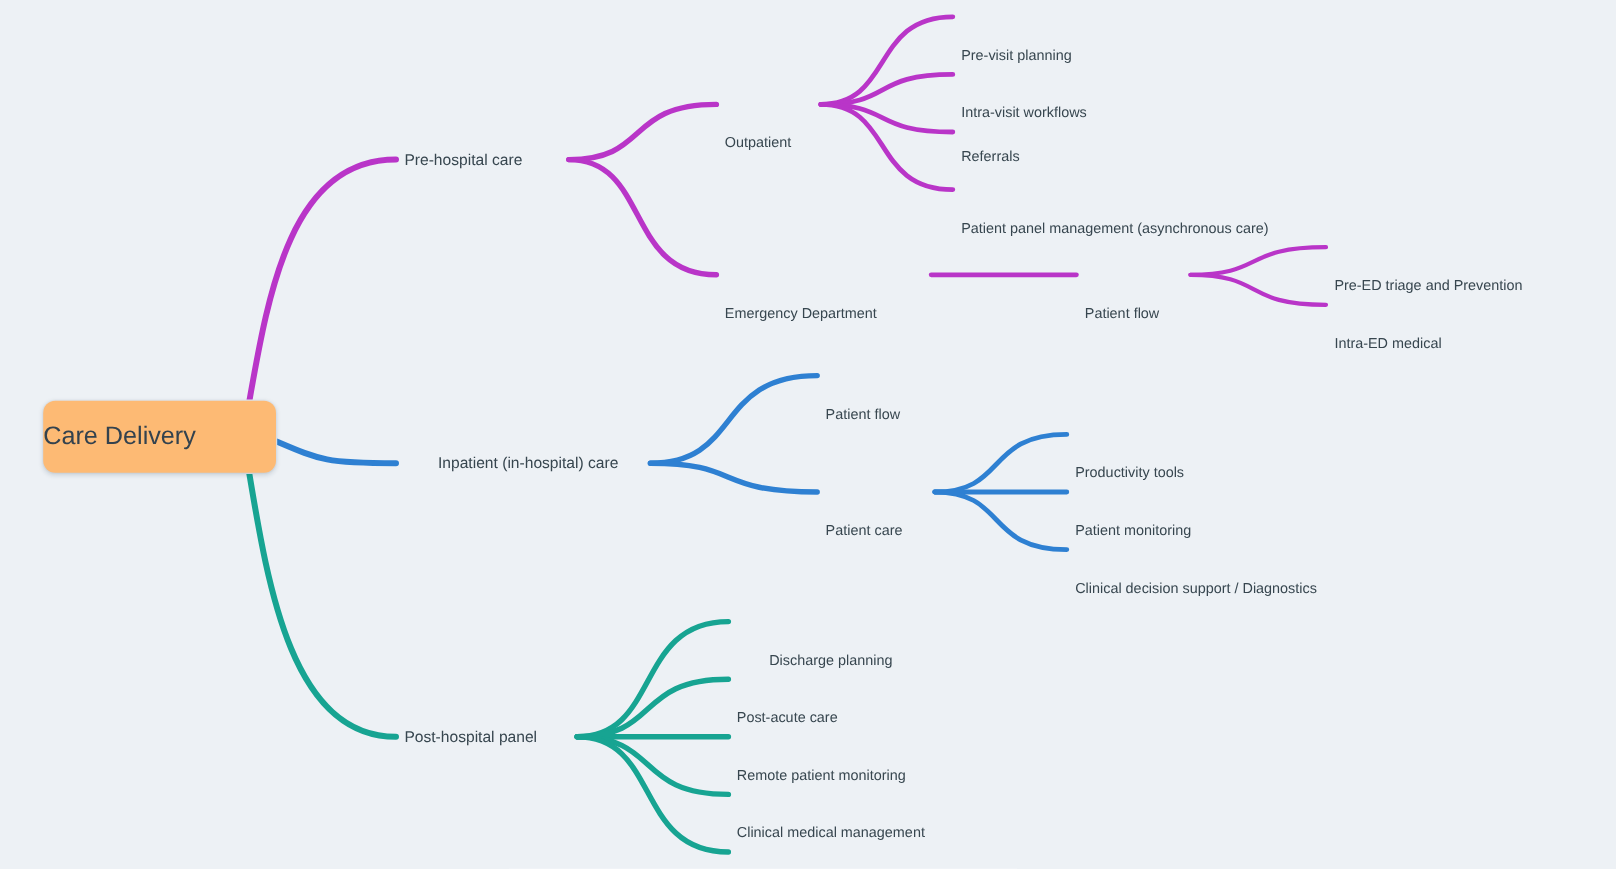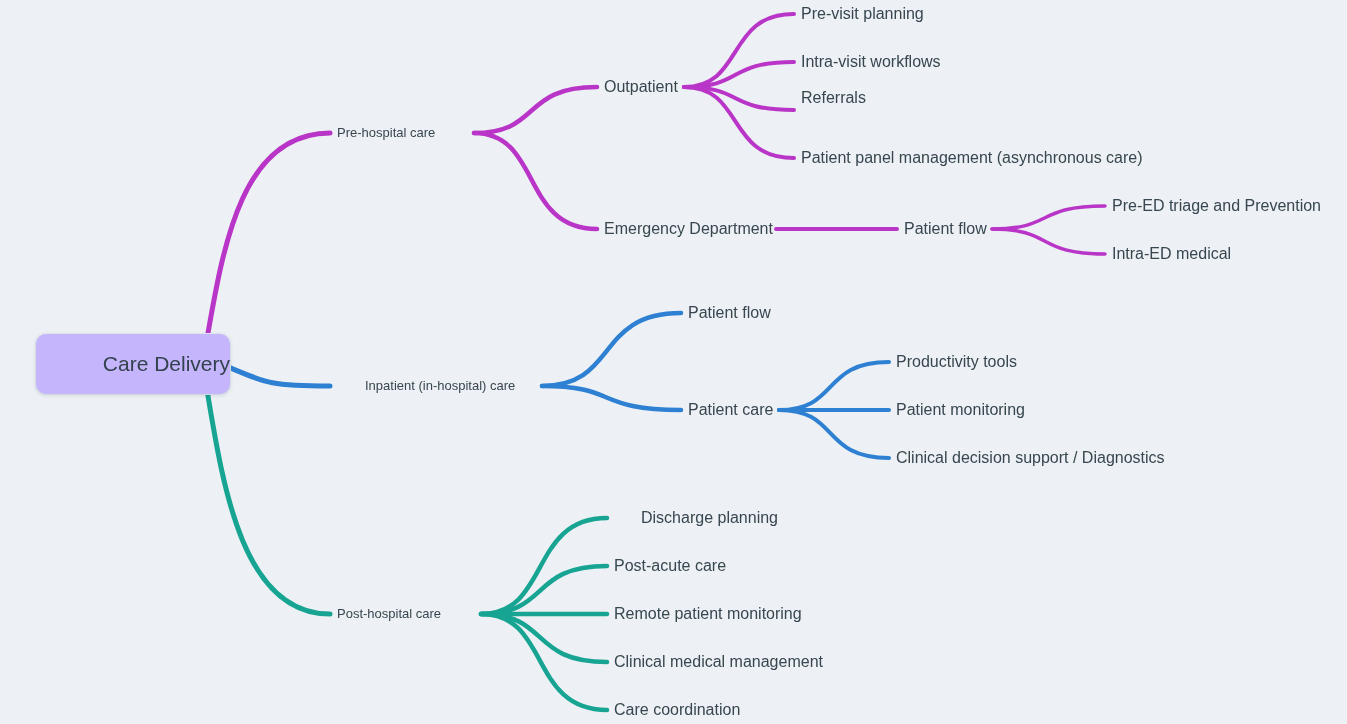--- a/index.html
+++ b/index.html
@@ -22,31 +22,31 @@
   }
   .node-label {
     position: absolute;
     transform: translateY(-50%);
     white-space: nowrap;
     color: #37464f;
     cursor: default;
     line-height: 1.2;
   }
   .lvl1 { font-size: 13px; }
-  .lvl2 { font-size: 16px; }
+  .lvl2 { font-size: 12px; margin-top: 32px; }
   .root-node {
     position: absolute;
     left: 36px; top: 334px;
     width: 194px; height: 60px;
-    background: #c4b5fd;
+    background: #fdba74;
     border-radius: 10px;
     box-shadow: 0 1px 4px rgba(30,50,70,.18), 0 0 0 1px #e7ecf1;
     display: flex;
     align-items: center;
-    justify-content: flex-end;
+    justify-content: flex-start;
   }
   .root-node span {
     font-size: 21px;
     color: #33424e;
   }
 </style>
 </head>
 <body>
 
 <div class="canvas">
@@ -70,21 +70,21 @@
       <path d="M779 410 C839.5 410 820.8 458 889 458" stroke="#2e80d2" stroke-width="4"></path>
       <path d="M481 614 C550.3 614 528.9 518 607 518" stroke="#17a492" stroke-width="4.5"></path>
       <path d="M481 614 C550.3 614 528.9 566 607 566" stroke="#17a492" stroke-width="4.5"></path>
       <path d="M481 614 L607 614" stroke="#17a492" stroke-width="4.5"></path>
       <path d="M481 614 C550.3 614 528.9 662 607 662" stroke="#17a492" stroke-width="4.5"></path>
       <path d="M481 614 C550.3 614 528.9 710 607 710" stroke="#17a492" stroke-width="4.5"></path>
     </svg>
   <div id="label-layer">
       <div class="node-label lvl1" style="left: 337px; top: 133px;">Pre-hospital care</div>
       <div class="node-label lvl1" style="left: 337px; top: 386px; margin-left: 28px;">Inpatient (in-hospital) care</div>
-      <div class="node-label lvl1" style="left: 337px; top: 614px;">Post-hospital care</div>
+      <div class="node-label lvl1" style="left: 337px; top: 614px;">Post-hospital panel</div>
       <div class="node-label lvl2" style="left: 604px; top: 87px;">Outpatient</div>
       <div class="node-label lvl2" style="left: 801px; top: 14px;">Pre-visit planning</div>
       <div class="node-label lvl2" style="left: 801px; top: 62px;">Intra-visit workflows</div>
       <div class="node-label lvl2" style="left: 801px; top: 98px;">Referrals</div>
       <div class="node-label lvl2" style="left: 801px; top: 158px;">Patient panel management (asynchronous care)</div>
       <div class="node-label lvl2" style="left: 604px; top: 229px;">Emergency Department</div>
       <div class="node-label lvl2" style="left: 904px; top: 229px;">Patient flow</div>
       <div class="node-label lvl2" style="left: 1112px; top: 206px; text-align: center;">Pre-ED triage and Prevention</div>
       <div class="node-label lvl2" style="left: 1112px; top: 254px;">Intra-ED medical</div>
       <div class="node-label lvl2" style="left: 688px; top: 313px;">Patient flow</div>

